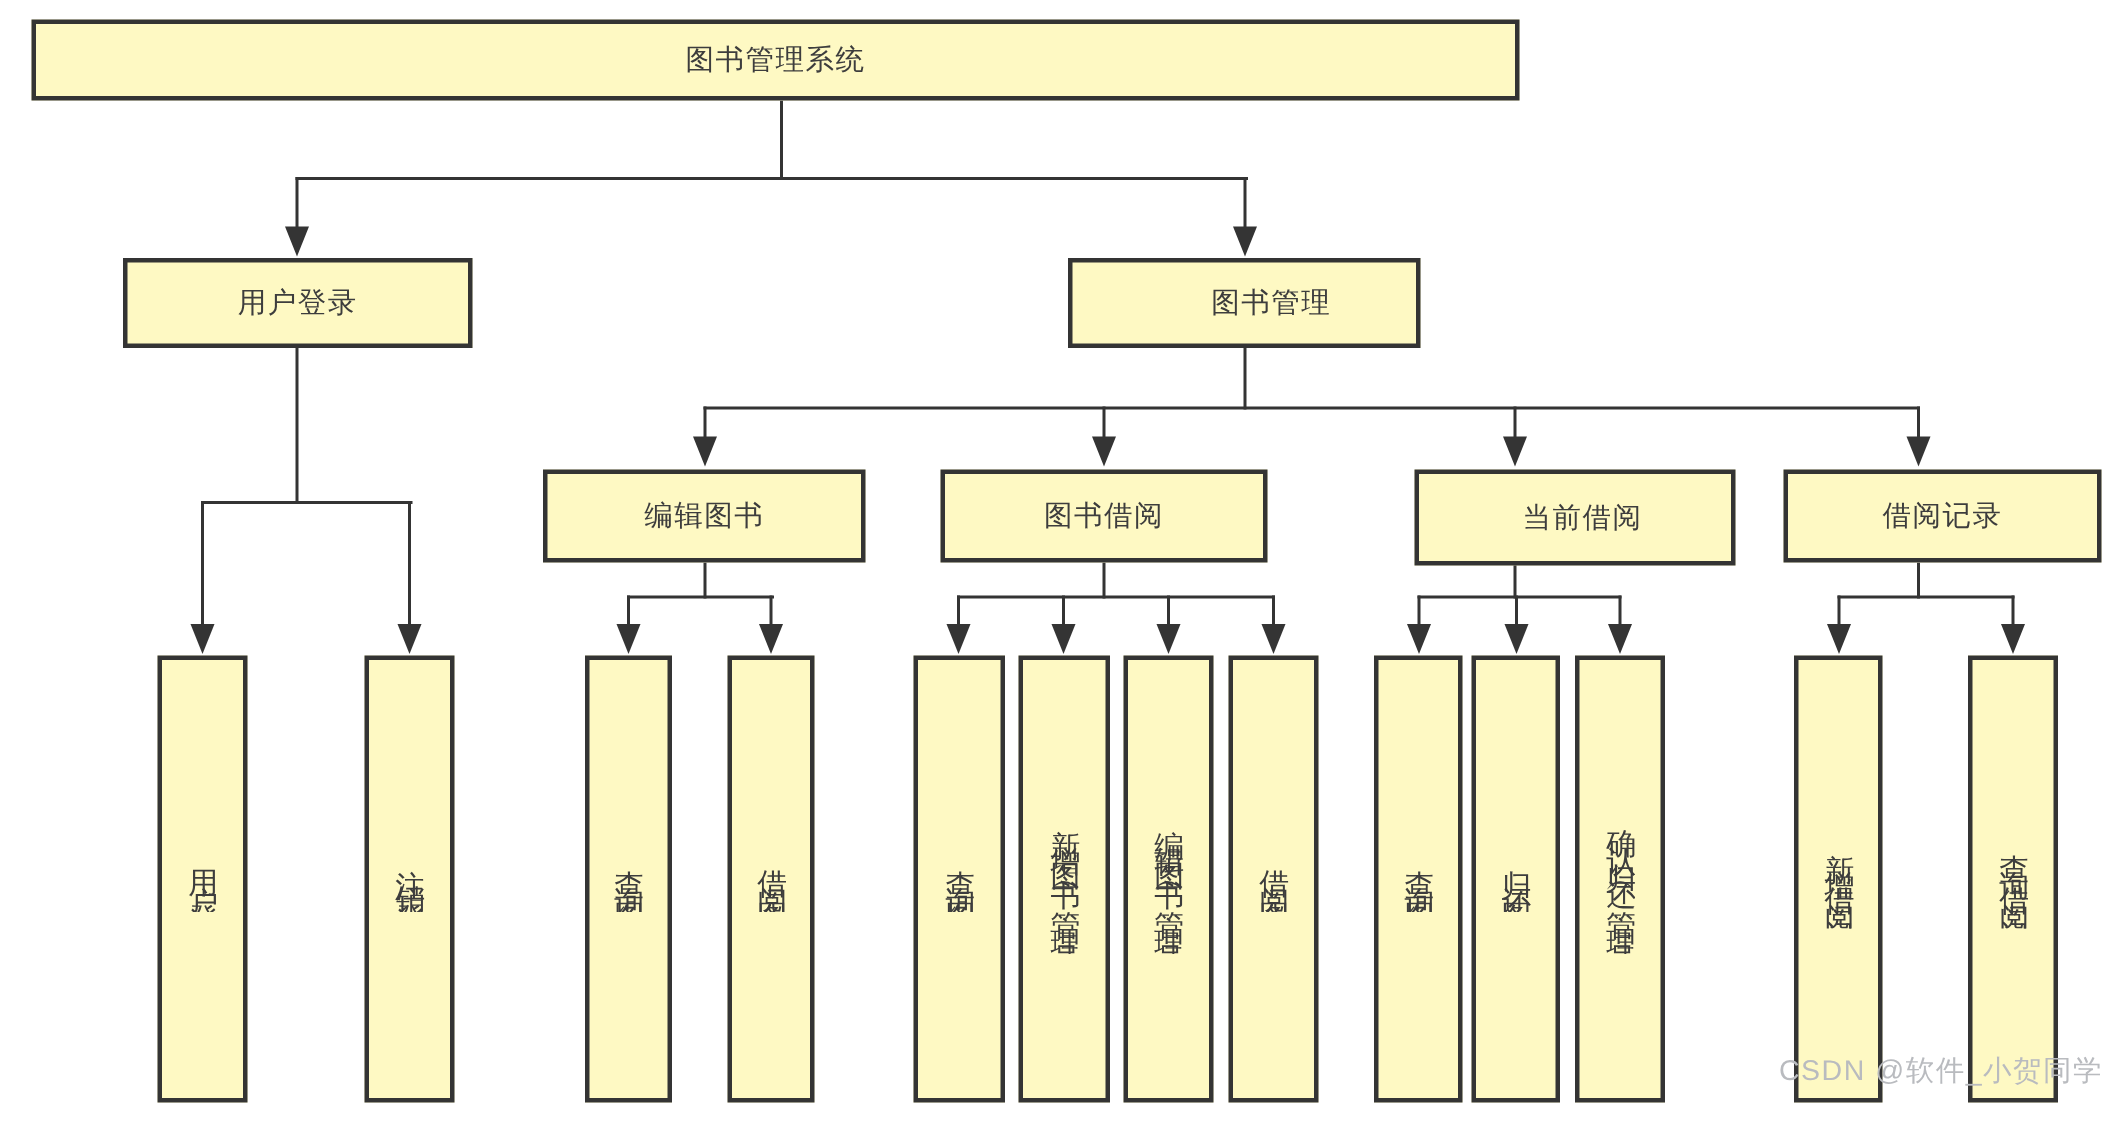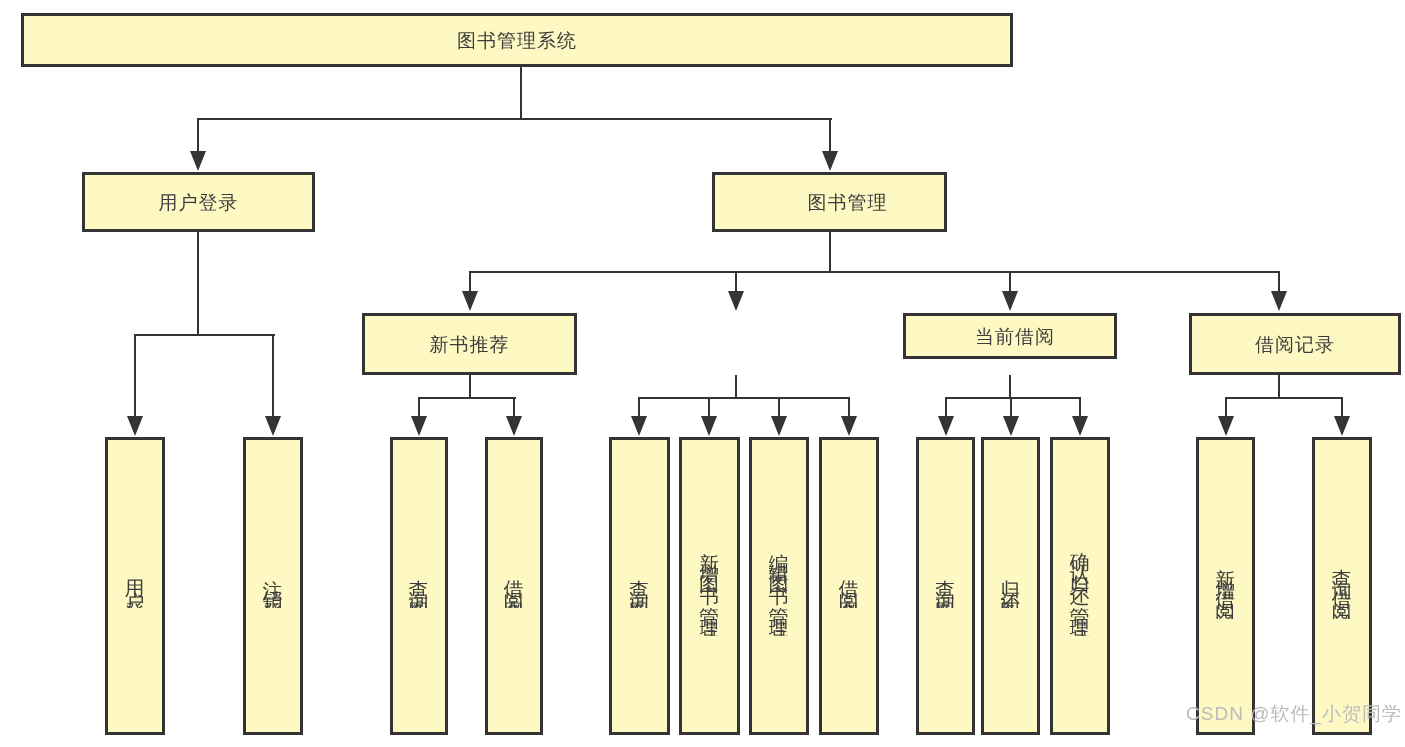--- a/index.html
+++ b/index.html
@@ -67,23 +67,26 @@
   </div>
 
   <div class="box" style="left:82px; top:172px; width:233px; height:60px;">
     <span>用户登录</span>
   </div>
   <div class="box" style="left:712px; top:172px; width:235px; height:60px;padding-left:36px;">
     <span>图书管理</span>
   </div>
 
   <div class="box" style="left:362px; top:313px; width:215px; height:62px;">
-    <span>新书推荐</span>
+    <span>编辑图书</span>
   </div>
-  <div class="box" style="left:903px; top:313px; width:214px; height:46px;padding-left:10px;">
+  <div class="box" style="left:627px; top:313px; width:218px; height:62px;">
+    <span>图书借阅</span>
+  </div>
+  <div class="box" style="left:943px; top:313px; width:214px; height:64px;padding-left:10px;">
     <span>当前借阅</span>
   </div>
   <div class="box" style="left:1173px; top:313px; width:212px; height:62px;margin-left:16px;">
     <span>借阅记录</span>
   </div>
 
   <div class="box" style="left:105px; top:437px; width:60px; height:298px;">
     <span class="vtext">用户登录</span>
   </div>
   <div class="box" style="left:243px; top:437px; width:60px; height:298px;">

